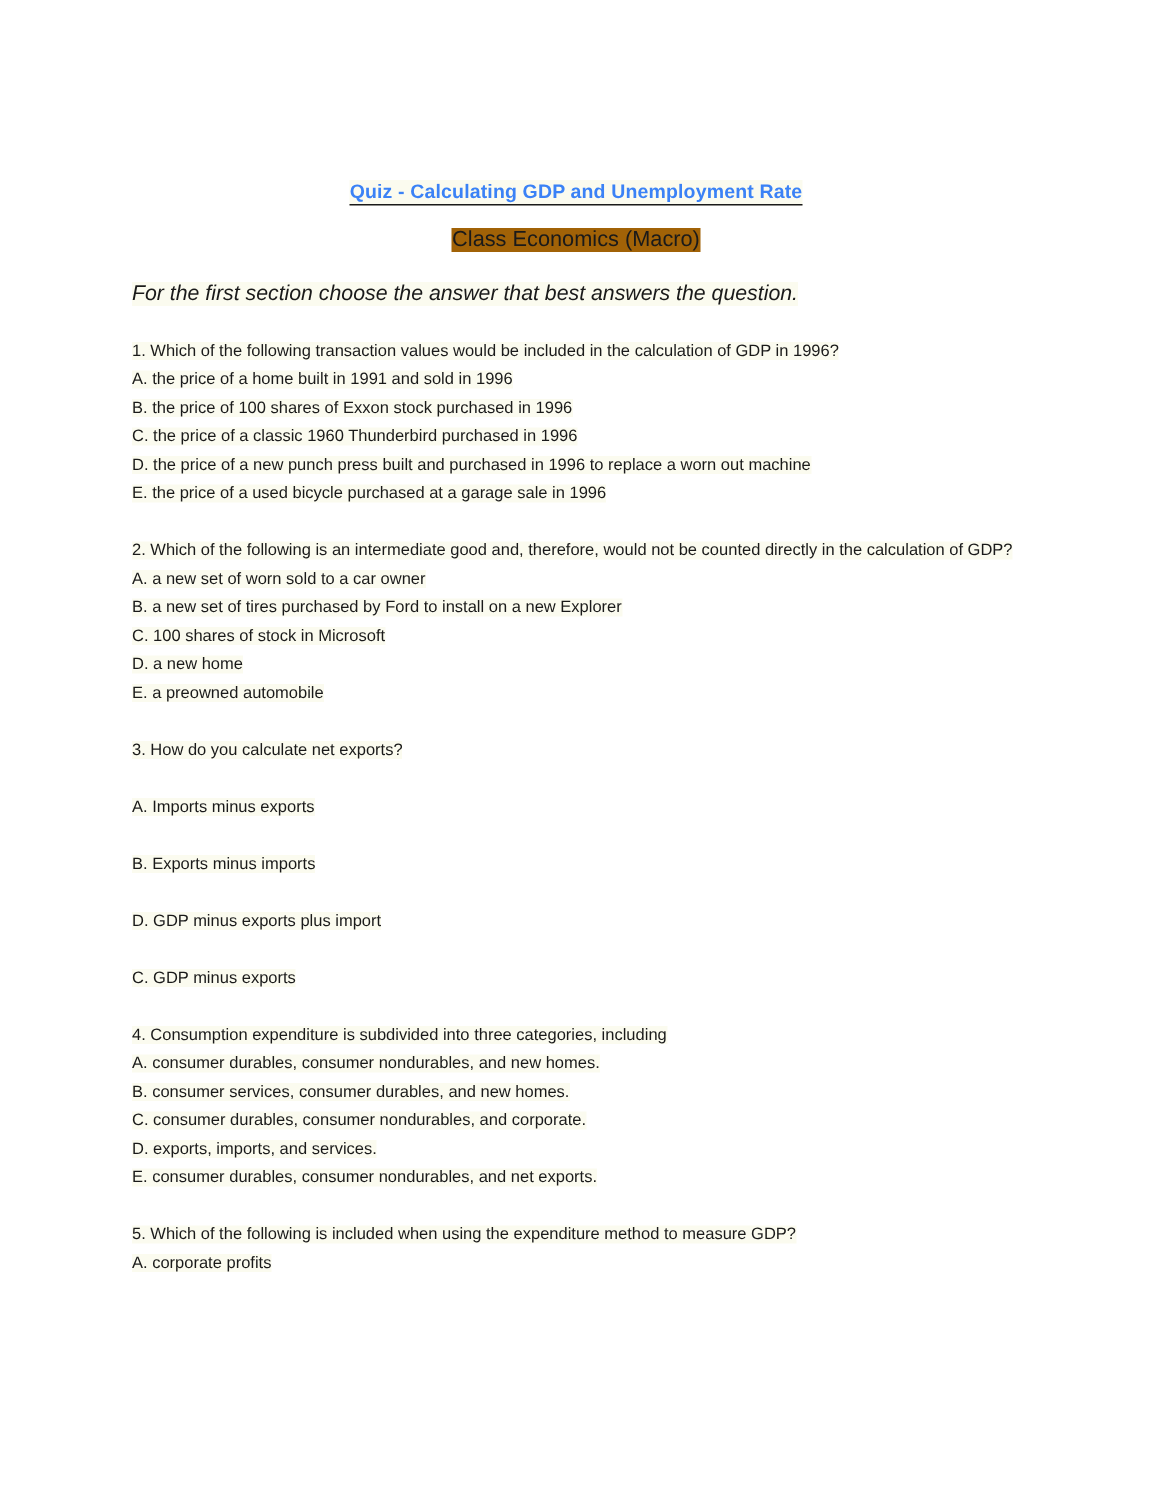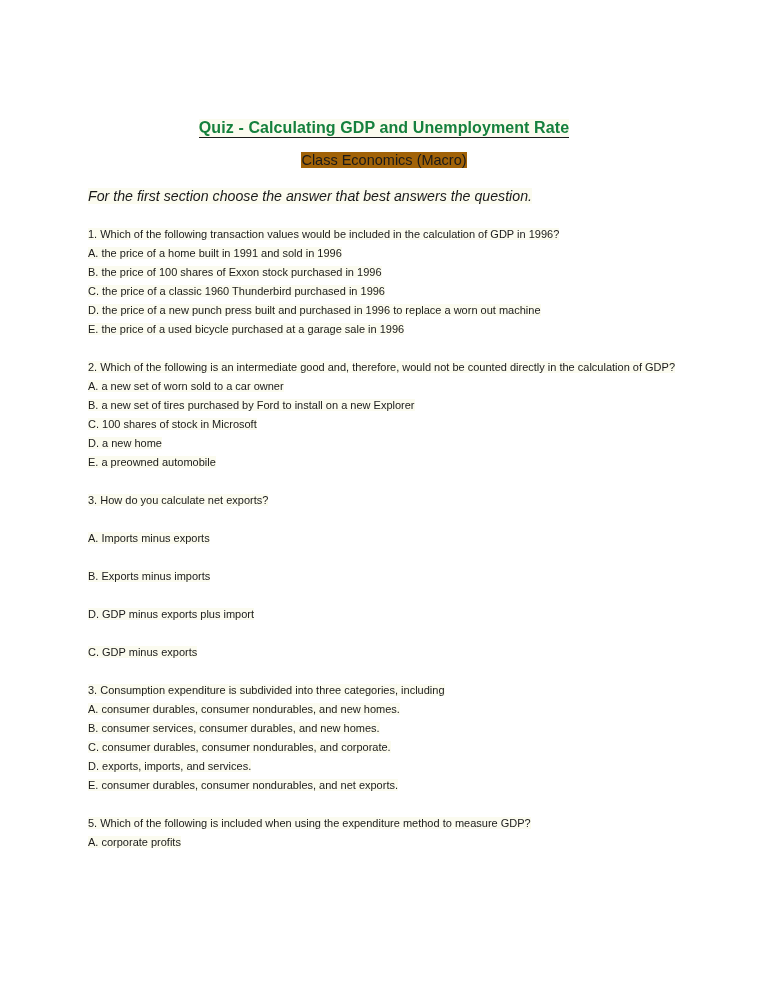--- a/index.html
+++ b/index.html
@@ -22,24 +22,24 @@
     box-sizing: border-box;
   }
   .doc-body {
     position: absolute;
     left: 88px;
     top: 118px;
     width: 592px;
   }
   .doc-title {
     text-align: center;
-    font-size: 16px;
+    font-size: 13px;
     font-weight: bold;
     line-height: 19px;
-    color: #15803d;
+    color: #3b82f6;
     letter-spacing: 0.1px;
   }
   .doc-title .tx {
     background: #fbfbef;
     border-bottom: 1.4px solid #1a1a1a;
     padding-bottom: 1px;
   }
   .doc-subtitle {
     text-align: center;
     font-size: 14.5px;
@@ -111,21 +111,21 @@
           <div class="opt"><span class="tx">E. a preowned automobile</span></div>
         </div>
         <div class="qblock spaced">
           <div class="qline"><span class="tx">3. How do you calculate net exports?</span></div>
           <div class="opt"><span class="tx">A. Imports minus exports</span></div>
           <div class="opt"><span class="tx">B. Exports minus imports</span></div>
           <div class="opt"><span class="tx">D. GDP minus exports plus import</span></div>
           <div class="opt"><span class="tx">C. GDP minus exports</span></div>
         </div>
         <div class="qblock">
-          <div class="qline"><span class="tx">3. Consumption expenditure is subdivided into three categories, including</span></div>
+          <div class="qline"><span class="tx">4. Consumption expenditure is subdivided into three categories, including</span></div>
           <div class="opt"><span class="tx">A. consumer durables, consumer nondurables, and new homes.</span></div>
           <div class="opt"><span class="tx">B. consumer services, consumer durables, and new homes.</span></div>
           <div class="opt"><span class="tx">C. consumer durables, consumer nondurables, and corporate.</span></div>
           <div class="opt"><span class="tx">D. exports, imports, and services.</span></div>
           <div class="opt"><span class="tx">E. consumer durables, consumer nondurables, and net exports.</span></div>
         </div>
         <div class="qblock">
           <div class="qline"><span class="tx">5. Which of the following is included when using the expenditure method to measure GDP?</span></div>
           <div class="opt"><span class="tx">A. corporate profits</span></div>
         </div>

